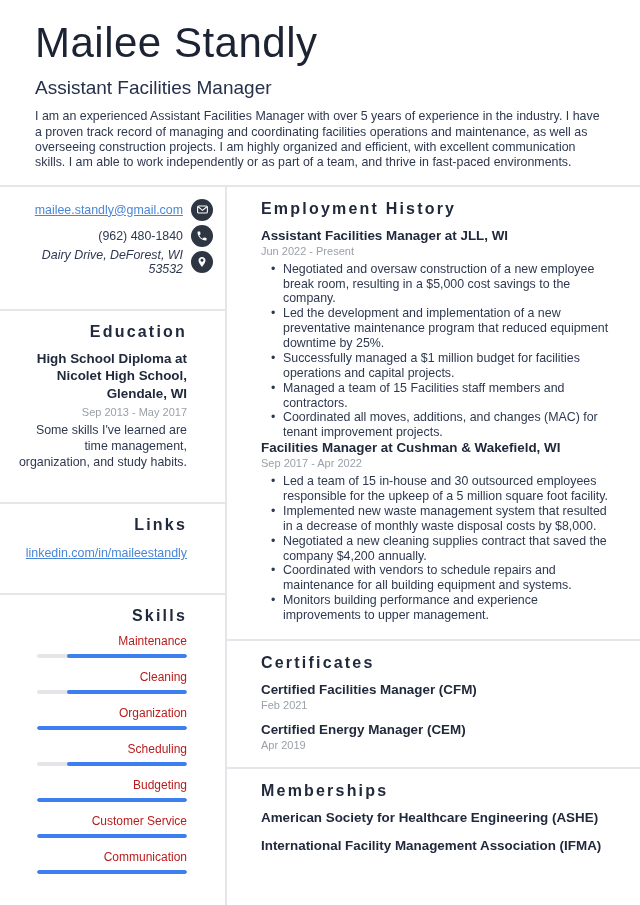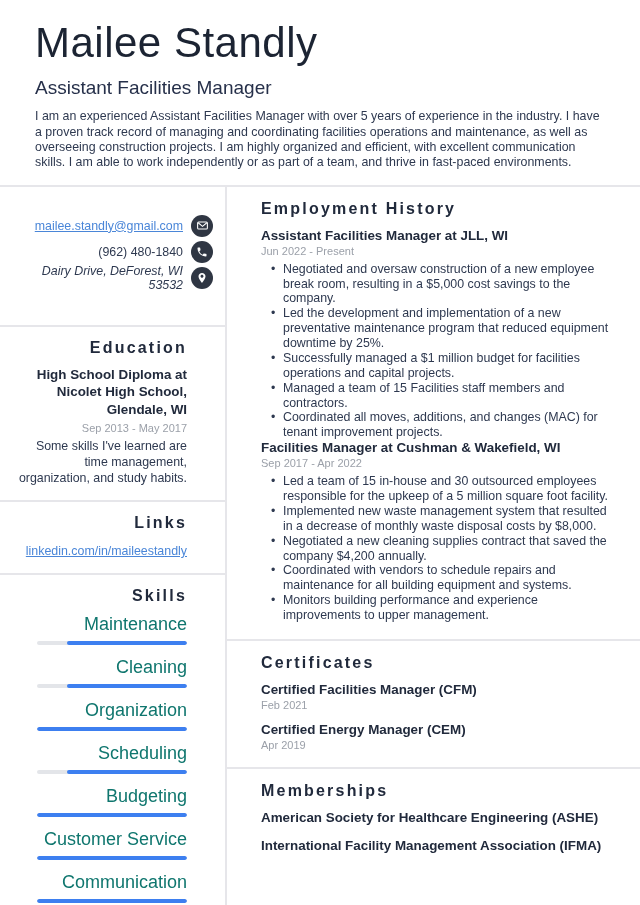--- a/index.html
+++ b/index.html
@@ -43,33 +43,33 @@
 
   
   .body { flex: 1 1 auto; display: flex; min-height: 0; }
 
   .sidebar {
     width: 227px;
     flex: 0 0 227px;
     border-right: 2px solid #e6e6ea;
     text-align: right;
   }
-  .side-section { border-bottom: 2px solid #e6e6ea; padding: 12px 38px 14px 12px; }
+  .side-section { border-bottom: 2px solid #e6e6ea; padding: 12px 38px 32px 12px; }
   .side-section:last-child { border-bottom: none; }
 
   .side-heading, .main-heading {
     font-size: 16px;
     font-weight: 700;
     letter-spacing: 2.2px;
     color: #212a3c;
   }
   .side-heading { margin-bottom: 9px; }
 
   
-  .contact-section { padding: 28px 12px 18px 12px; }
+  .contact-section { padding: 12px 12px 18px 12px; }
   .contact-row {
     display: flex;
     justify-content: flex-end;
     align-items: center;
     gap: 8px;
     margin-bottom: 4px;
     height: 22px;
   }
   .contact-row:last-child { margin-bottom: 18px; font-style: italic; }
   .contact-text { font-size: 12.4px; color: #2e3950; text-align: right; }
@@ -84,21 +84,21 @@
   .icon-circle svg { display: block; }
 
   
   .edu-degree { font-size: 13.4px; font-weight: 700; color: #212a3c; line-height: 1.32; }
   .date-muted { font-size: 11px; color: #9ba0a9; margin: 3px 0 4px; }
   .edu-desc { font-size: 12.4px; line-height: 1.3; color: #2e3950; }
 
   
   .meter-item { margin-bottom: 12px; }
   .meter-item:last-child { margin-bottom: 0; }
-  .meter-label { font-size: 18px; color: #0f766e; margin-bottom: 6px; }
+  .meter-label { font-size: 12px; color: #b91c1c; margin-bottom: 6px; }
   .meter-track {
     width: 150px; height: 4px;
     background: #e3e5e9;
     border-radius: 2px;
     margin-left: auto;
     display: flex; justify-content: flex-end;
     overflow: hidden;
   }
   .meter-fill { height: 100%; background: #3d7ff0; border-radius: 2px; }
 

